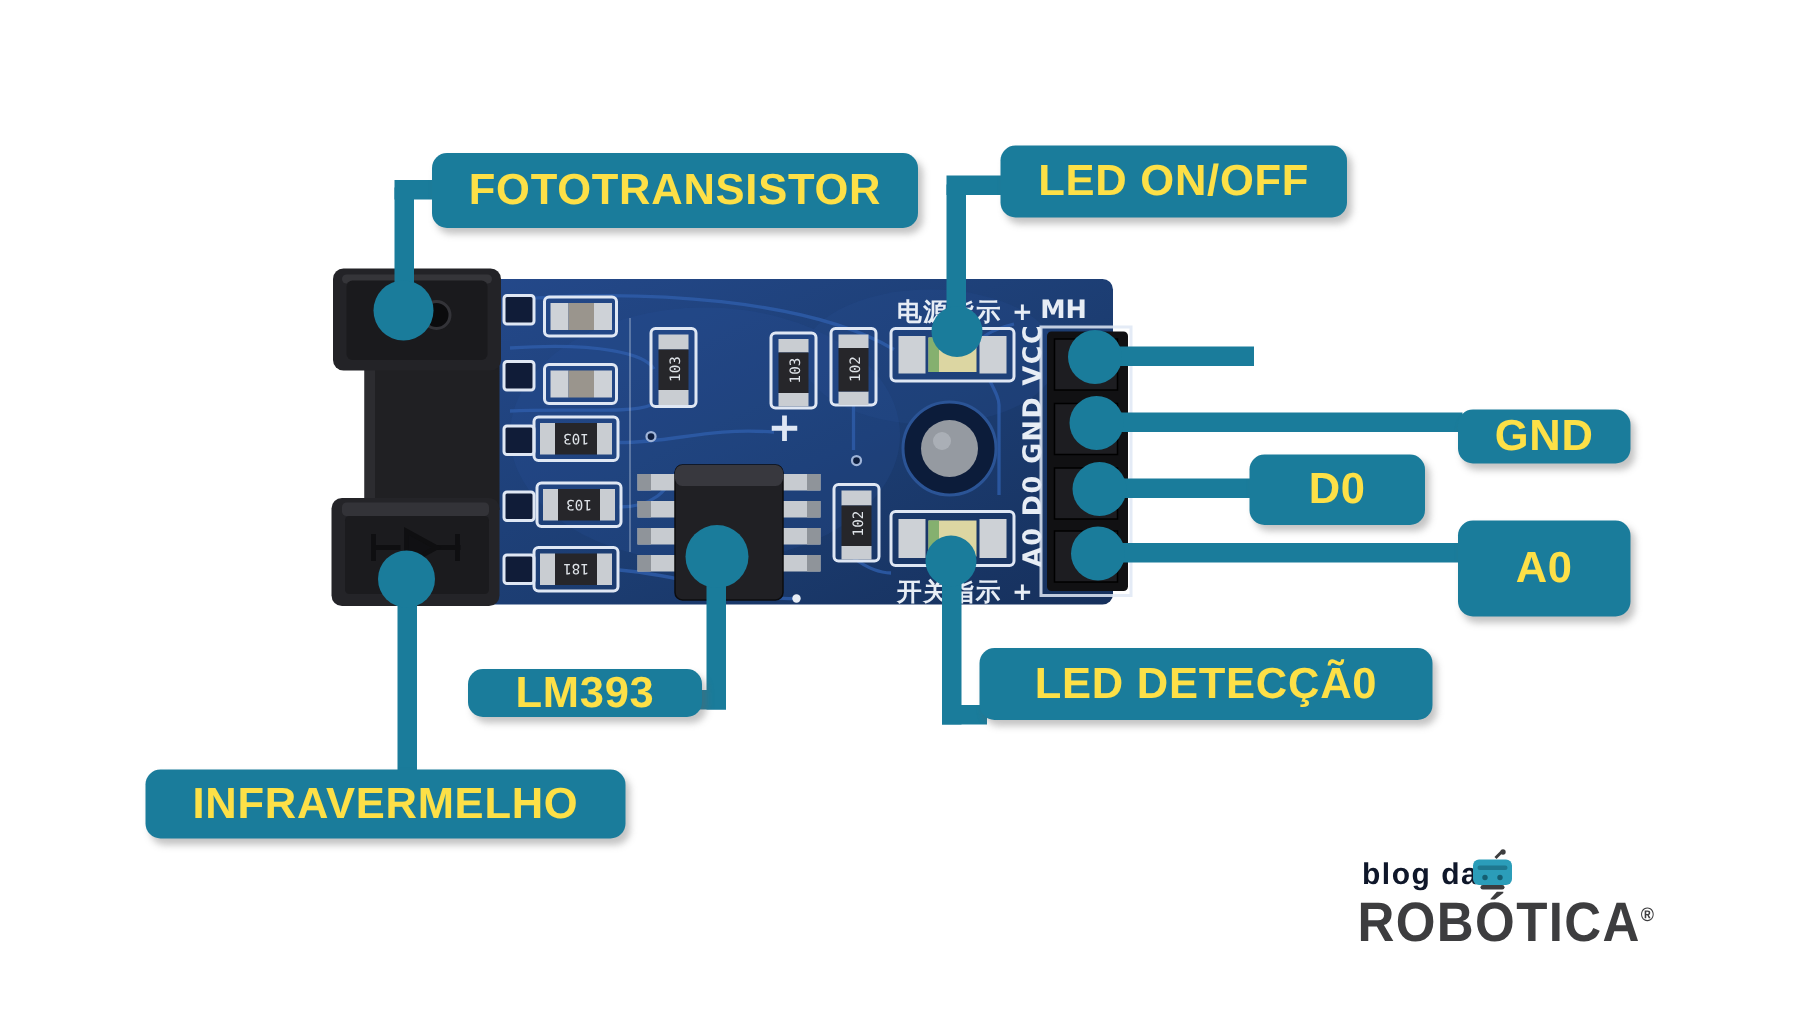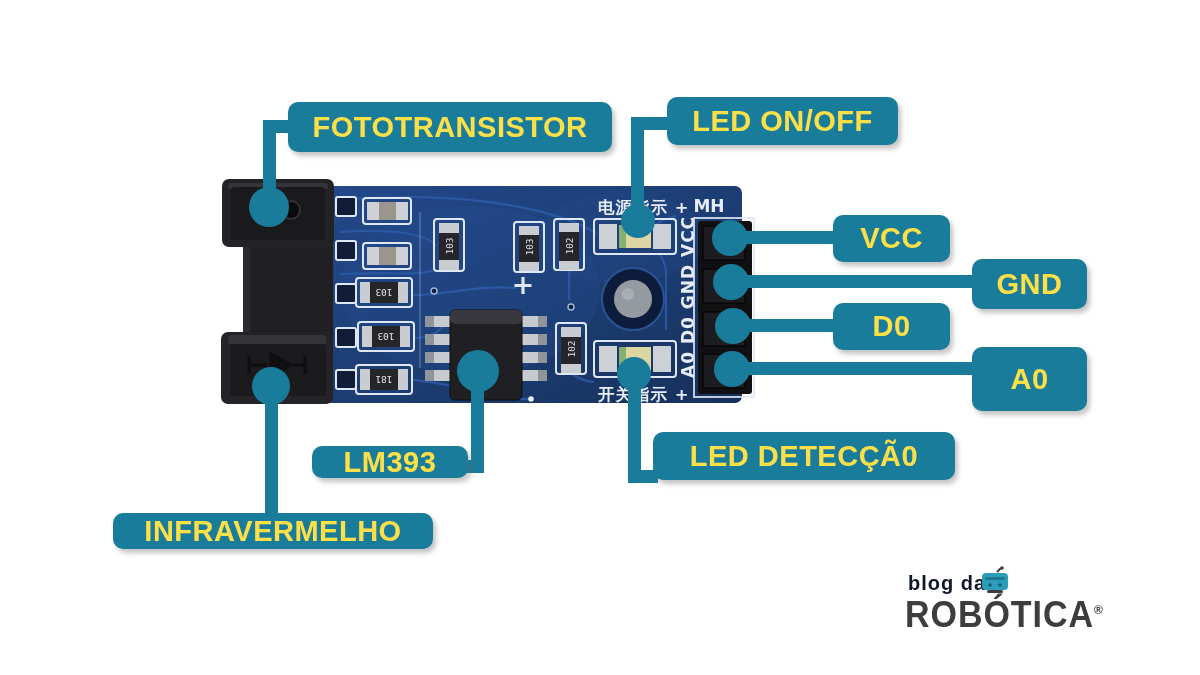--- a/index.html
+++ b/index.html
@@ -252,33 +252,32 @@
   <div class="callout-line" style="left:628px;top:470px;width:30px;height:13px"></div>
   <div class="callout-dot" style="left:617px;top:357px;width:34px;height:34px"></div>
 
   <div class="callout-line" style="left:265px;top:396px;width:13px;height:121px"></div>
   <div class="callout-dot" style="left:252px;top:367px;width:38px;height:38px"></div>
 
   <div class="callout-label" style="left:288px;top:102px;width:324px;height:50px">FOTOTRANSISTOR</div>
 
   <div class="callout-label" style="left:667px;top:97px;width:231px;height:48px">LED ON/OFF</div>
 
-  <div class="callout-label" style="left:833px;top:215px;width:117px;height:47px">VCC</div>
-
-  <div class="callout-label" style="left:972px;top:259px;width:115px;height:50px">GND</div>
+
+  <div class="callout-label" style="left:972px;top:273px;width:115px;height:36px">GND</div>
 
   <div class="callout-label" style="left:833px;top:303px;width:117px;height:47px">D0</div>
 
   <div class="callout-label" style="left:972px;top:347px;width:115px;height:64px">A0</div>
 
   <div class="callout-label" style="left:312px;top:446px;width:156px;height:32px">LM393</div>
 
   <div class="callout-label" style="left:653px;top:432px;width:302px;height:48px">LED DETECÇÃ0</div>
 
-  <div class="callout-label" style="left:113px;top:513px;width:320px;height:36px">INFRAVERMELHO</div>
+  <div class="callout-label" style="left:97px;top:513px;width:320px;height:46px">INFRAVERMELHO</div>
 
   <div class="logo">
     <span class="logo-top">blog da</span>
     <svg class="logo-robot" width="36" height="30" viewBox="0 0 36 30">
       <line x1="20" y1="6" x2="24" y2="2" stroke="#3d3d3f" stroke-width="2"></line>
       <circle cx="25" cy="2" r="1.8" fill="#3d3d3f"></circle>
       <rect x="5" y="7" width="26" height="17" rx="4" fill="var(--logo-teal)"></rect>
       <rect x="8" y="11" width="20" height="3" rx="1.5" fill="#1f788f"></rect>
       <circle cx="13" cy="19" r="1.8" fill="#155e71"></circle>
       <circle cx="23" cy="19" r="1.8" fill="#155e71"></circle>

